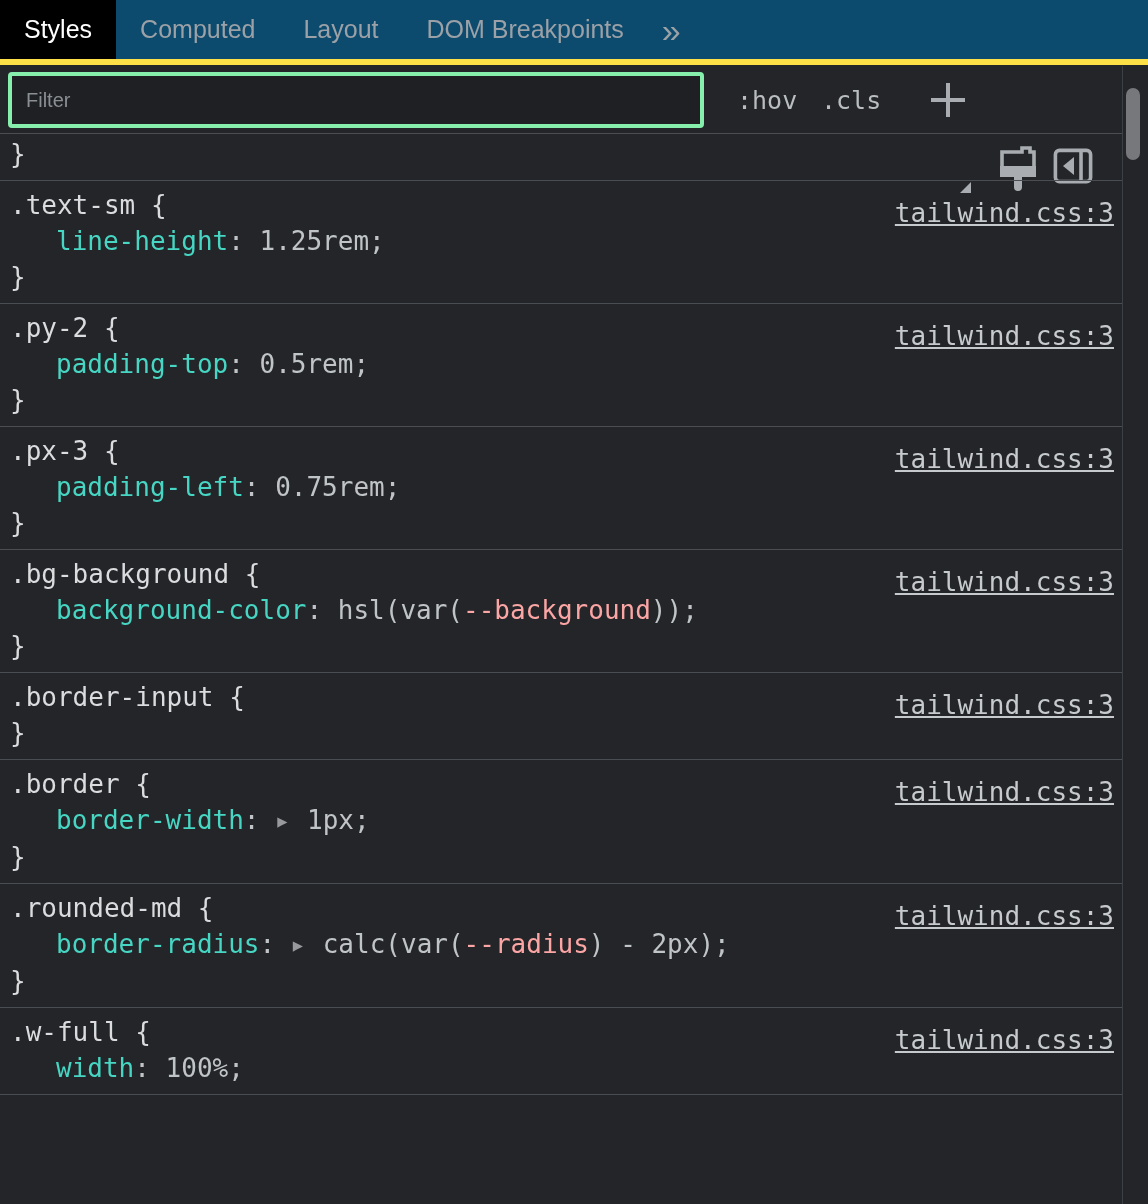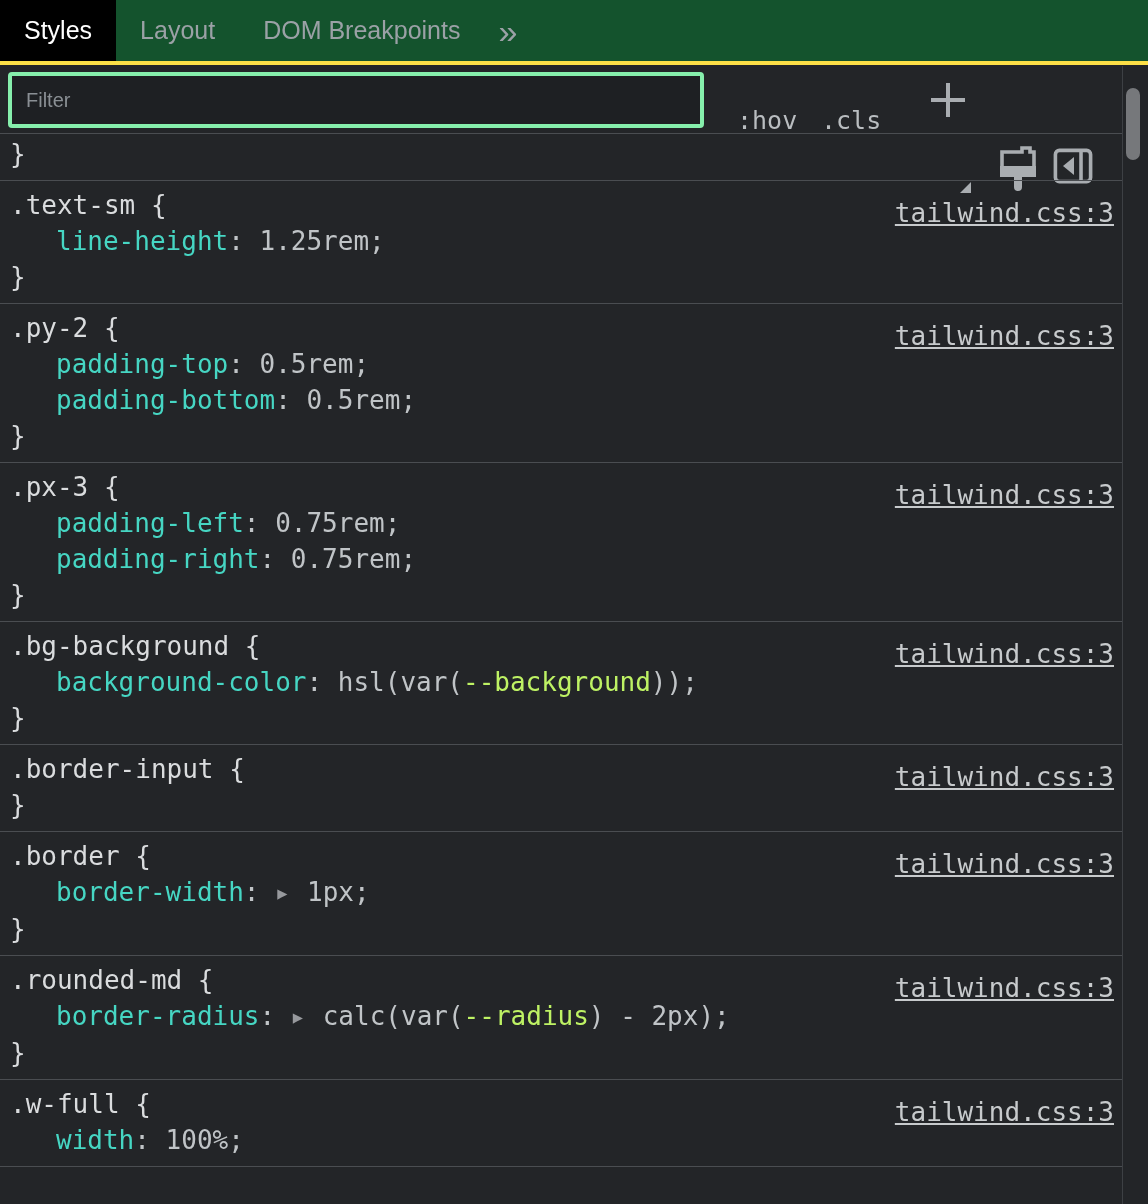--- a/index.html
+++ b/index.html
@@ -7,21 +7,21 @@
   body {
     position:relative;
     background:#232528;
     font-family:"Liberation Sans", sans-serif;
     -webkit-font-smoothing:antialiased;
   }
 
   
   .tabbar {
     position:absolute; top:0; left:0; width:1148px; height:65px;
-    background:#14532d; border-bottom:4px solid #fde047;
+    background:#0c4a6e; border-bottom:6px solid #fde047;
     display:flex; align-items:stretch;
   }
   .tab {
     display:flex; align-items:center; padding:0 24px;
     color:#9ba1a6; font-size:25px; white-space:nowrap; cursor:default;
   }
   .tab.selected { background:#000000; color:#ffffff; }
   .more-tabs {
     display:flex; align-items:center; padding:0 14px;
     color:#9ba1a6; font-size:34px; line-height:1;
@@ -37,21 +37,20 @@
     background:#1e2023; border:4px solid #86efac; border-radius:4px;
     color:#dadcde; font-size:20px; padding:0 14px; outline:none;
     font-family:"Liberation Sans", sans-serif;
   }
   .filter-input::placeholder { color:#8a8f94; }
   .tb-toggle {
     position:absolute; top:0; height:68px; display:flex; align-items:center;
     color:#b9bdc0; font-size:25px;
     font-family:"DejaVu Sans Mono","Liberation Mono", monospace;
     cursor:default;
-    margin-top:20px;
   }
   .tb-icon { position:absolute; cursor:default; }
   .plus-corner {
     position:absolute; width:0; height:0;
     border-left:11px solid transparent; border-bottom:11px solid #a9adb1;
   }
 
   
   .rules {
     position:absolute; top:134px; left:0; width:1122px; height:1070px;
@@ -66,21 +65,21 @@
   .rule.orphan { padding-top:2px; }
   .sel-line { white-space:pre; }
   .src-link {
     position:absolute; top:14px; right:8px;
     color:#c7cacc; text-decoration:underline; cursor:pointer;
   }
   .decl { padding-left:46px; white-space:pre; }
   .prop { color:#46d6c3; }
   .punct { color:#c0c4c7; }
   .val { color:#c0c4c7; }
-  .cssvar { color:#bef264;text-align:center; }
+  .cssvar { color:#fca5a5;text-align:center; }
   .exp-arrow {
     display:inline-block; color:#97999d; font-size:17px;
     margin:0 4px 0 2px; vertical-align:2px; cursor:pointer;
   }
   .brace { color:#dadcde; }
 
   
   .gutter {
     position:absolute; top:66px; right:0; width:26px; height:1138px;
     border-left:1px solid #3d4044; background:#232528;
@@ -89,20 +88,21 @@
     position:absolute; left:1126px; top:88px; width:14px; height:72px;
     border-radius:7px; background:#76787b;
   }
 </style>
 </head>
 <body>
 
 <div class="tabbar" id="tabbar">
 
   <div class="tab selected">Styles</div>
+    <div class="tab">Computed</div>
     <div class="tab">Layout</div>
     <div class="tab">DOM Breakpoints</div>
     <div class="more-tabs">»</div>
 </div>
 
 <div class="toolbar">
   <input class="filter-input" type="text" placeholder="Filter" style="">
   <div class="tb-toggle" style="left:737px;">:hov</div>
   <div class="tb-toggle" style="left:821px;">.cls</div>
 
@@ -131,28 +131,26 @@
     <div class="rule">
       <a class="src-link">tailwind.css:3</a>
       <div class="sel-line"><span>.text-sm</span><span class="brace"> {</span></div>
       <div class="decl"><span class="prop">line-height</span><span class="punct">: </span><span><span class="val">1.25rem;</span></span></div>
       <div class="brace">}</div>
     </div>
     <div class="rule">
       <a class="src-link">tailwind.css:3</a>
       <div class="sel-line"><span>.py-2</span><span class="brace"> {</span></div>
       <div class="decl"><span class="prop">padding-top</span><span class="punct">: </span><span><span class="val">0.5rem;</span></span></div>
-      <div class="decl"><span class="prop">padding-bottom</span><span class="punct">: </span><span><span class="val">0.5rem;</span></span></div>
       <div class="brace">}</div>
     </div>
     <div class="rule">
       <a class="src-link">tailwind.css:3</a>
       <div class="sel-line"><span>.px-3</span><span class="brace"> {</span></div>
       <div class="decl"><span class="prop">padding-left</span><span class="punct">: </span><span><span class="val">0.75rem;</span></span></div>
-      <div class="decl"><span class="prop">padding-right</span><span class="punct">: </span><span><span class="val">0.75rem;</span></span></div>
       <div class="brace">}</div>
     </div>
     <div class="rule">
       <a class="src-link">tailwind.css:3</a>
       <div class="sel-line"><span>.bg-background</span><span class="brace"> {</span></div>
       <div class="decl"><span class="prop">background-color</span><span class="punct">: </span><span><span class="val">hsl(var(</span><span class="cssvar">--background</span><span class="val">));</span></span></div>
       <div class="brace">}</div>
     </div>
     <div class="rule">
       <a class="src-link">tailwind.css:3</a>

